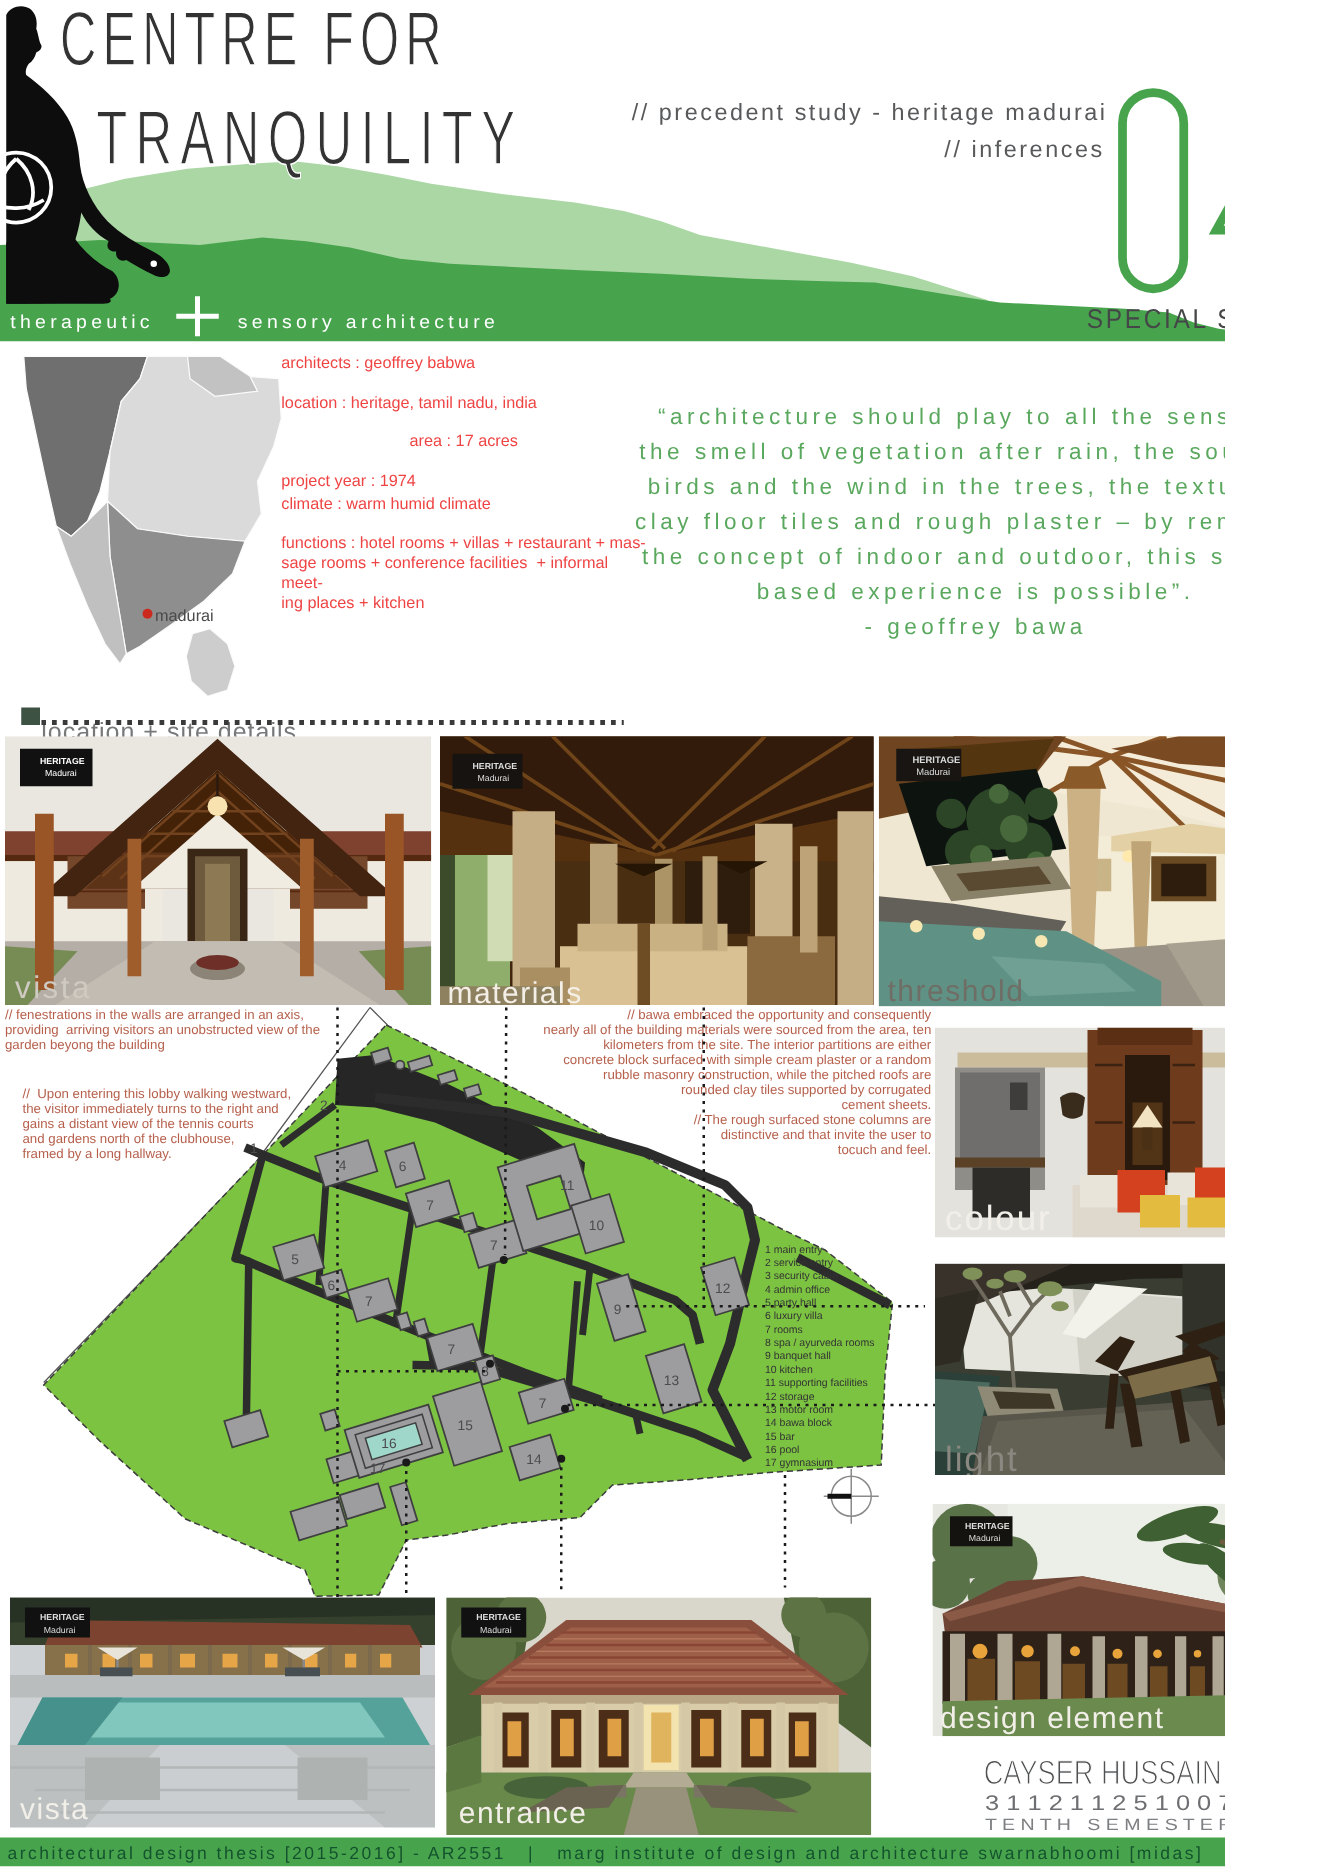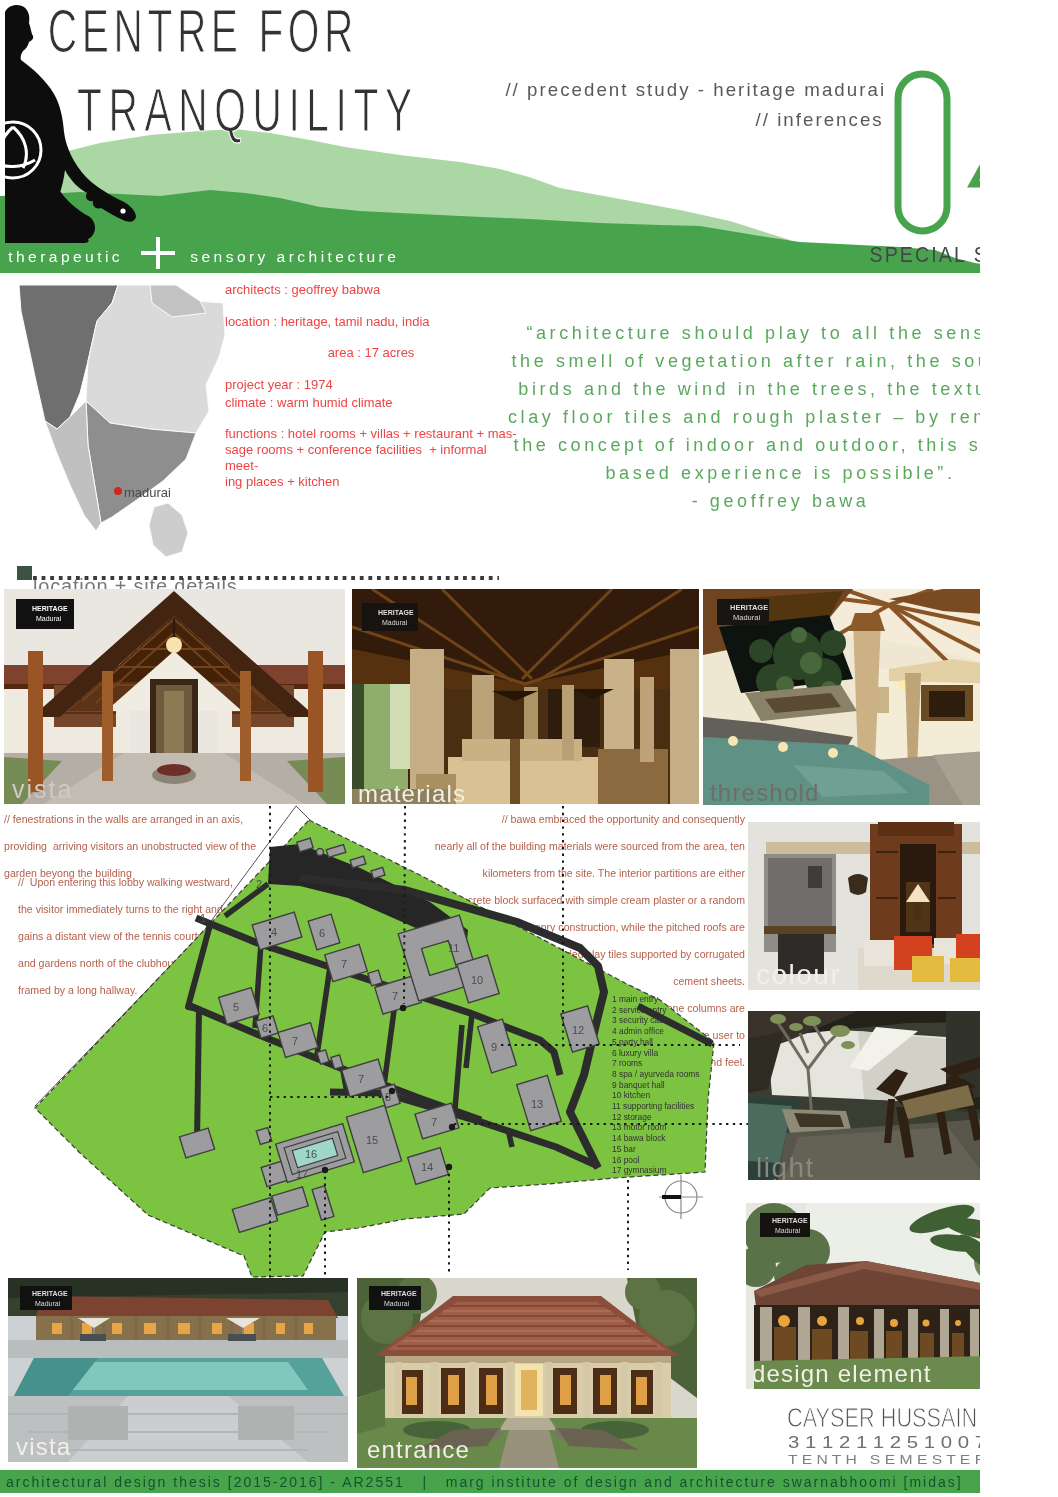--- a/index.html
+++ b/index.html
@@ -1,18 +1,18 @@
 <!DOCTYPE html>
 <html><head>
 <meta charset="utf-8">
 <style>
 html,body{margin:0;padding:0;background:#fff;}
 #page{position:relative;width:980px;height:1497px;background:#fff;overflow:hidden;font-family:"Liberation Sans",sans-serif;}
 .abs{position:absolute;}
-.red{color:#b6604c;font-size:10.6px;line-height:27px;}
+.red{color:#b6604c;font-size:10.6px;line-height:12px;}
 </style>
 </head>
 <body>
 <div id="page">
 
 <svg class="abs" style="left:0;top:0" width="1058" height="282" viewBox="0 0 1058 282">
 
   <polygon fill="#abd7a5" points="28,166 60,153 100,143 150,135 200,131 235,129 270,133 310,140 345,147 400,155 460,162 500,169 529,177 560,188 620,199 680,210 730,221 790,240 790,248 28,248"></polygon>
 
   <polygon fill="#47a44d" points="0,196 45,194 80,192 120,194 160,196 210,190 245,193 280,198 320,207 360,211 400,213 460,216 529,219 600,223 660,225 700,226 730,231 760,236 800,242 860,245 900,247 935,250 955,258 975,263 1005,267 1030,268 1058,269 1058,273 0,273"></polygon>

